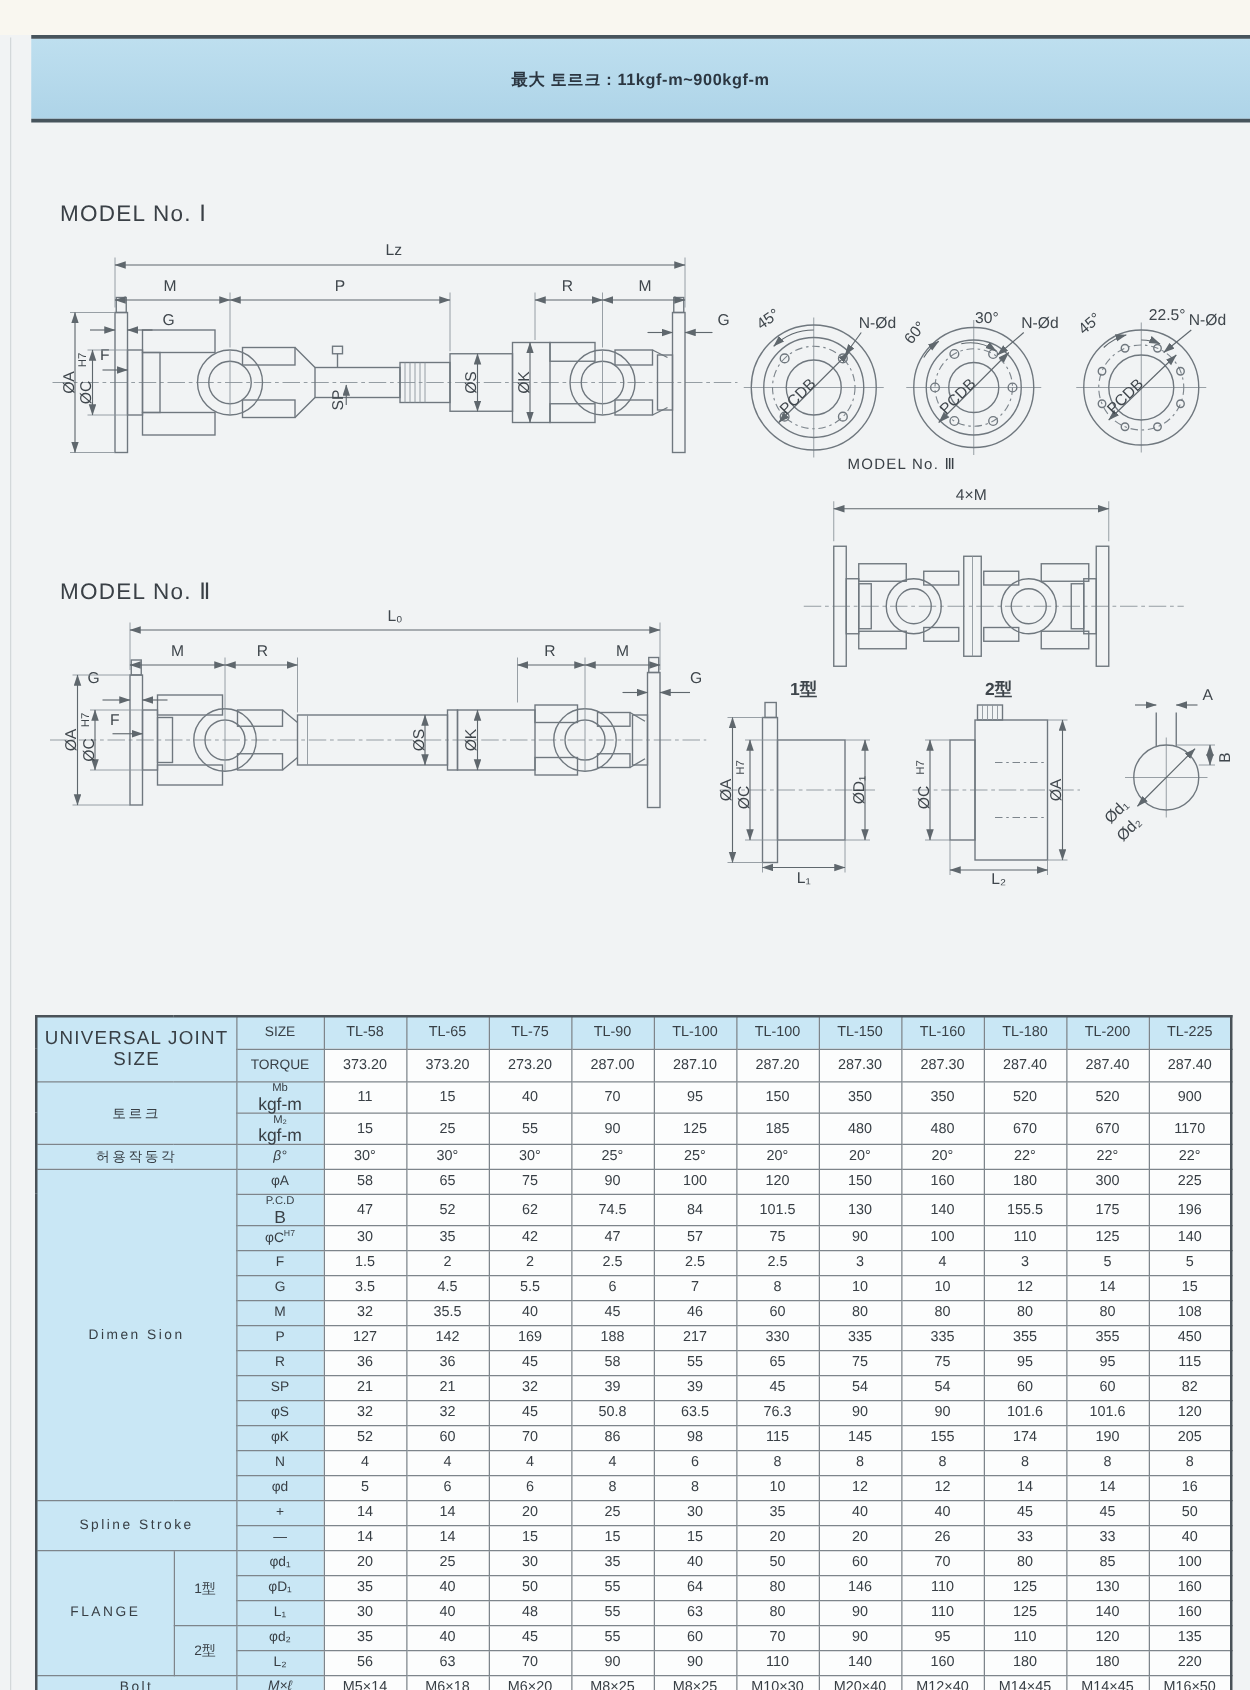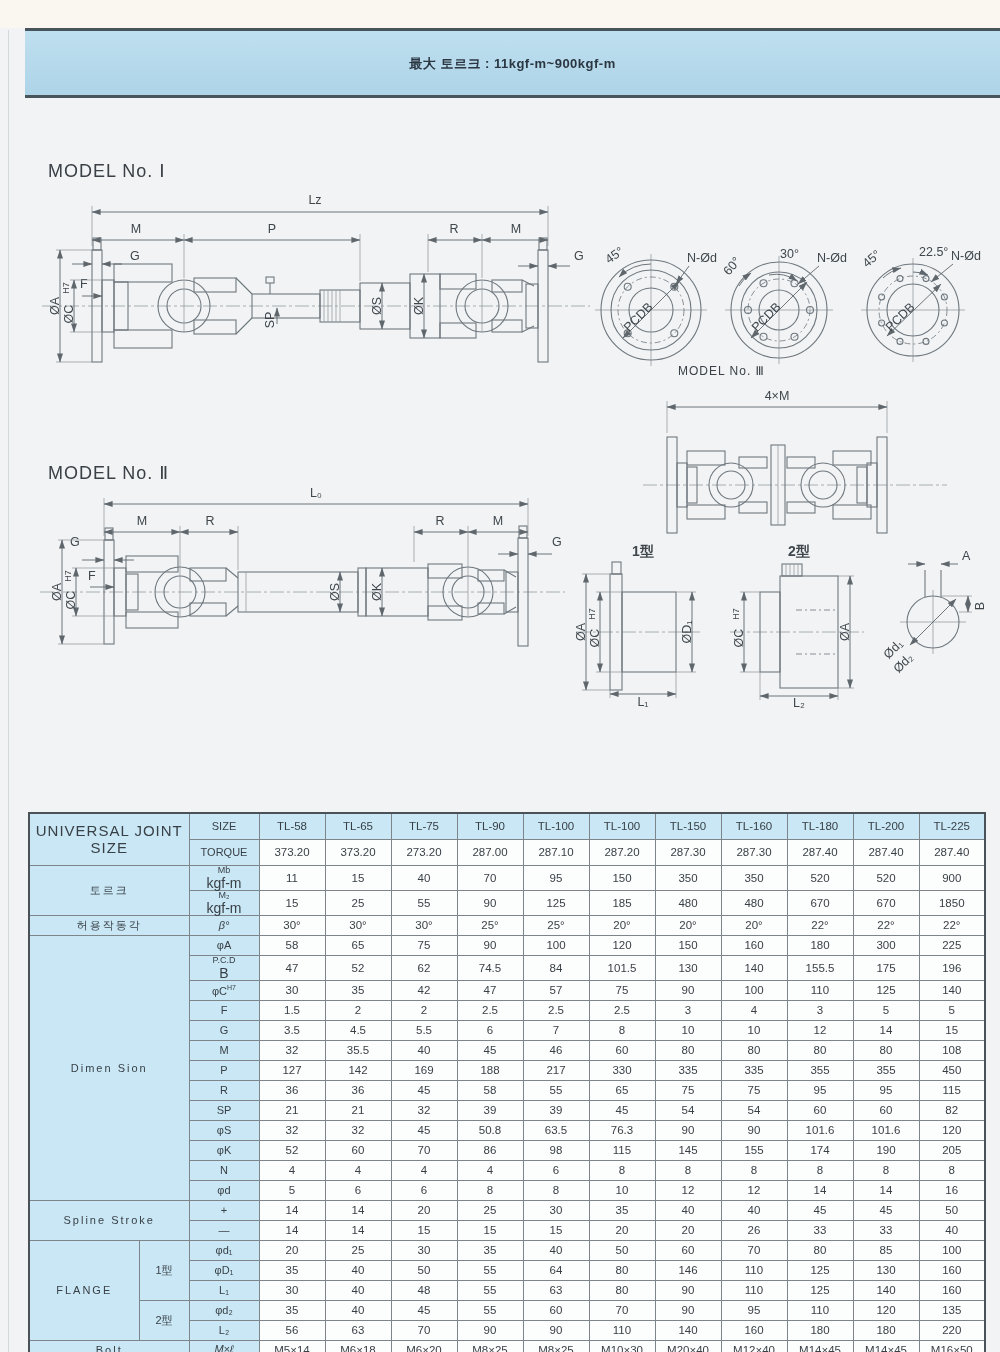--- a/index.html
+++ b/index.html
@@ -445,21 +445,21 @@
           <td class="val">15</td>
           <td class="val">25</td>
           <td class="val">55</td>
           <td class="val">90</td>
           <td class="val">125</td>
           <td class="val">185</td>
           <td class="val">480</td>
           <td class="val">480</td>
           <td class="val">670</td>
           <td class="val">670</td>
-          <td class="val">1850</td>
+          <td class="val">1170</td>
         </tr>
         <tr>
           <td class="grp" rowspan="1" colspan="2">허용작동각</td>
           <td class="sub it"><span>β°</span></td>
           <td class="val">30°</td>
           <td class="val">30°</td>
           <td class="val">30°</td>
           <td class="val">25°</td>
           <td class="val">25°</td>
           <td class="val">20°</td>

